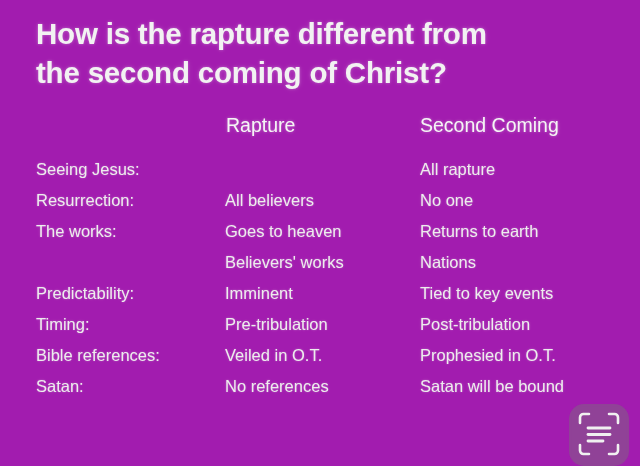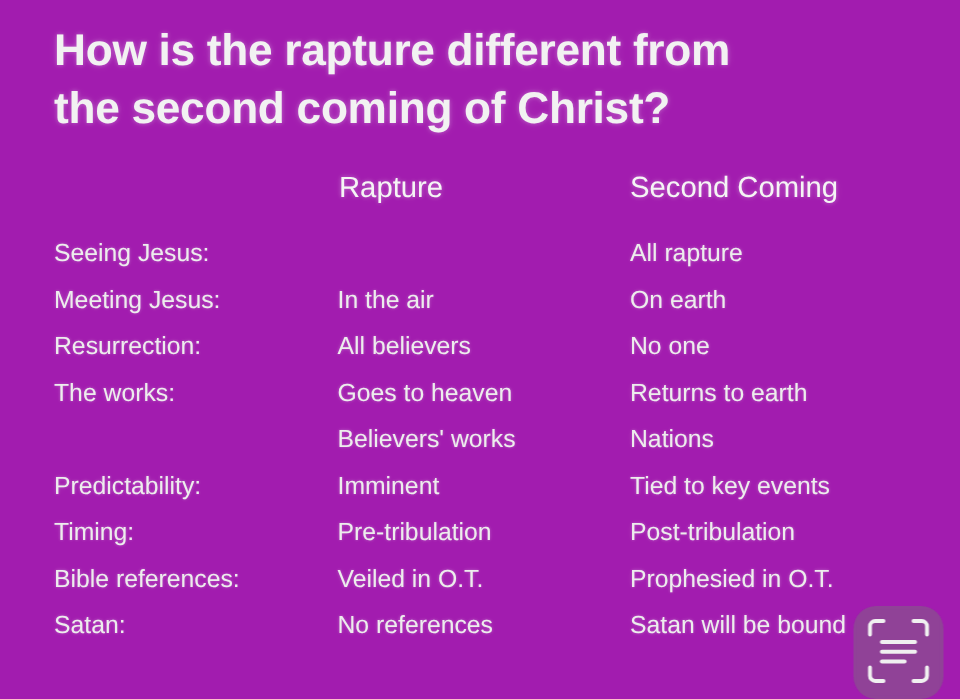--- a/index.html
+++ b/index.html
@@ -107,25 +107,20 @@
       <div class="cell c-label"></div>
       <div class="cell c-rap">Rapture</div>
       <div class="cell c-sec">Second Coming</div>
     </div>
 
     <div class="row">
       <div class="cell c-label">Seeing Jesus:</div>
       <div class="cell c-sec">All rapture</div>
     </div>
 
-    <div class="row">
-      <div class="cell c-label">Meeting Jesus:</div>
-      <div class="cell c-rap">In the air</div>
-      <div class="cell c-sec">On earth</div>
-    </div>
 
     <div class="row">
       <div class="cell c-label">Resurrection:</div>
       <div class="cell c-rap">All believers</div>
       <div class="cell c-sec">No one</div>
     </div>
 
     <div class="row">
       <div class="cell c-label">The works:</div>
       <div class="cell c-rap">Goes to heaven</div>

